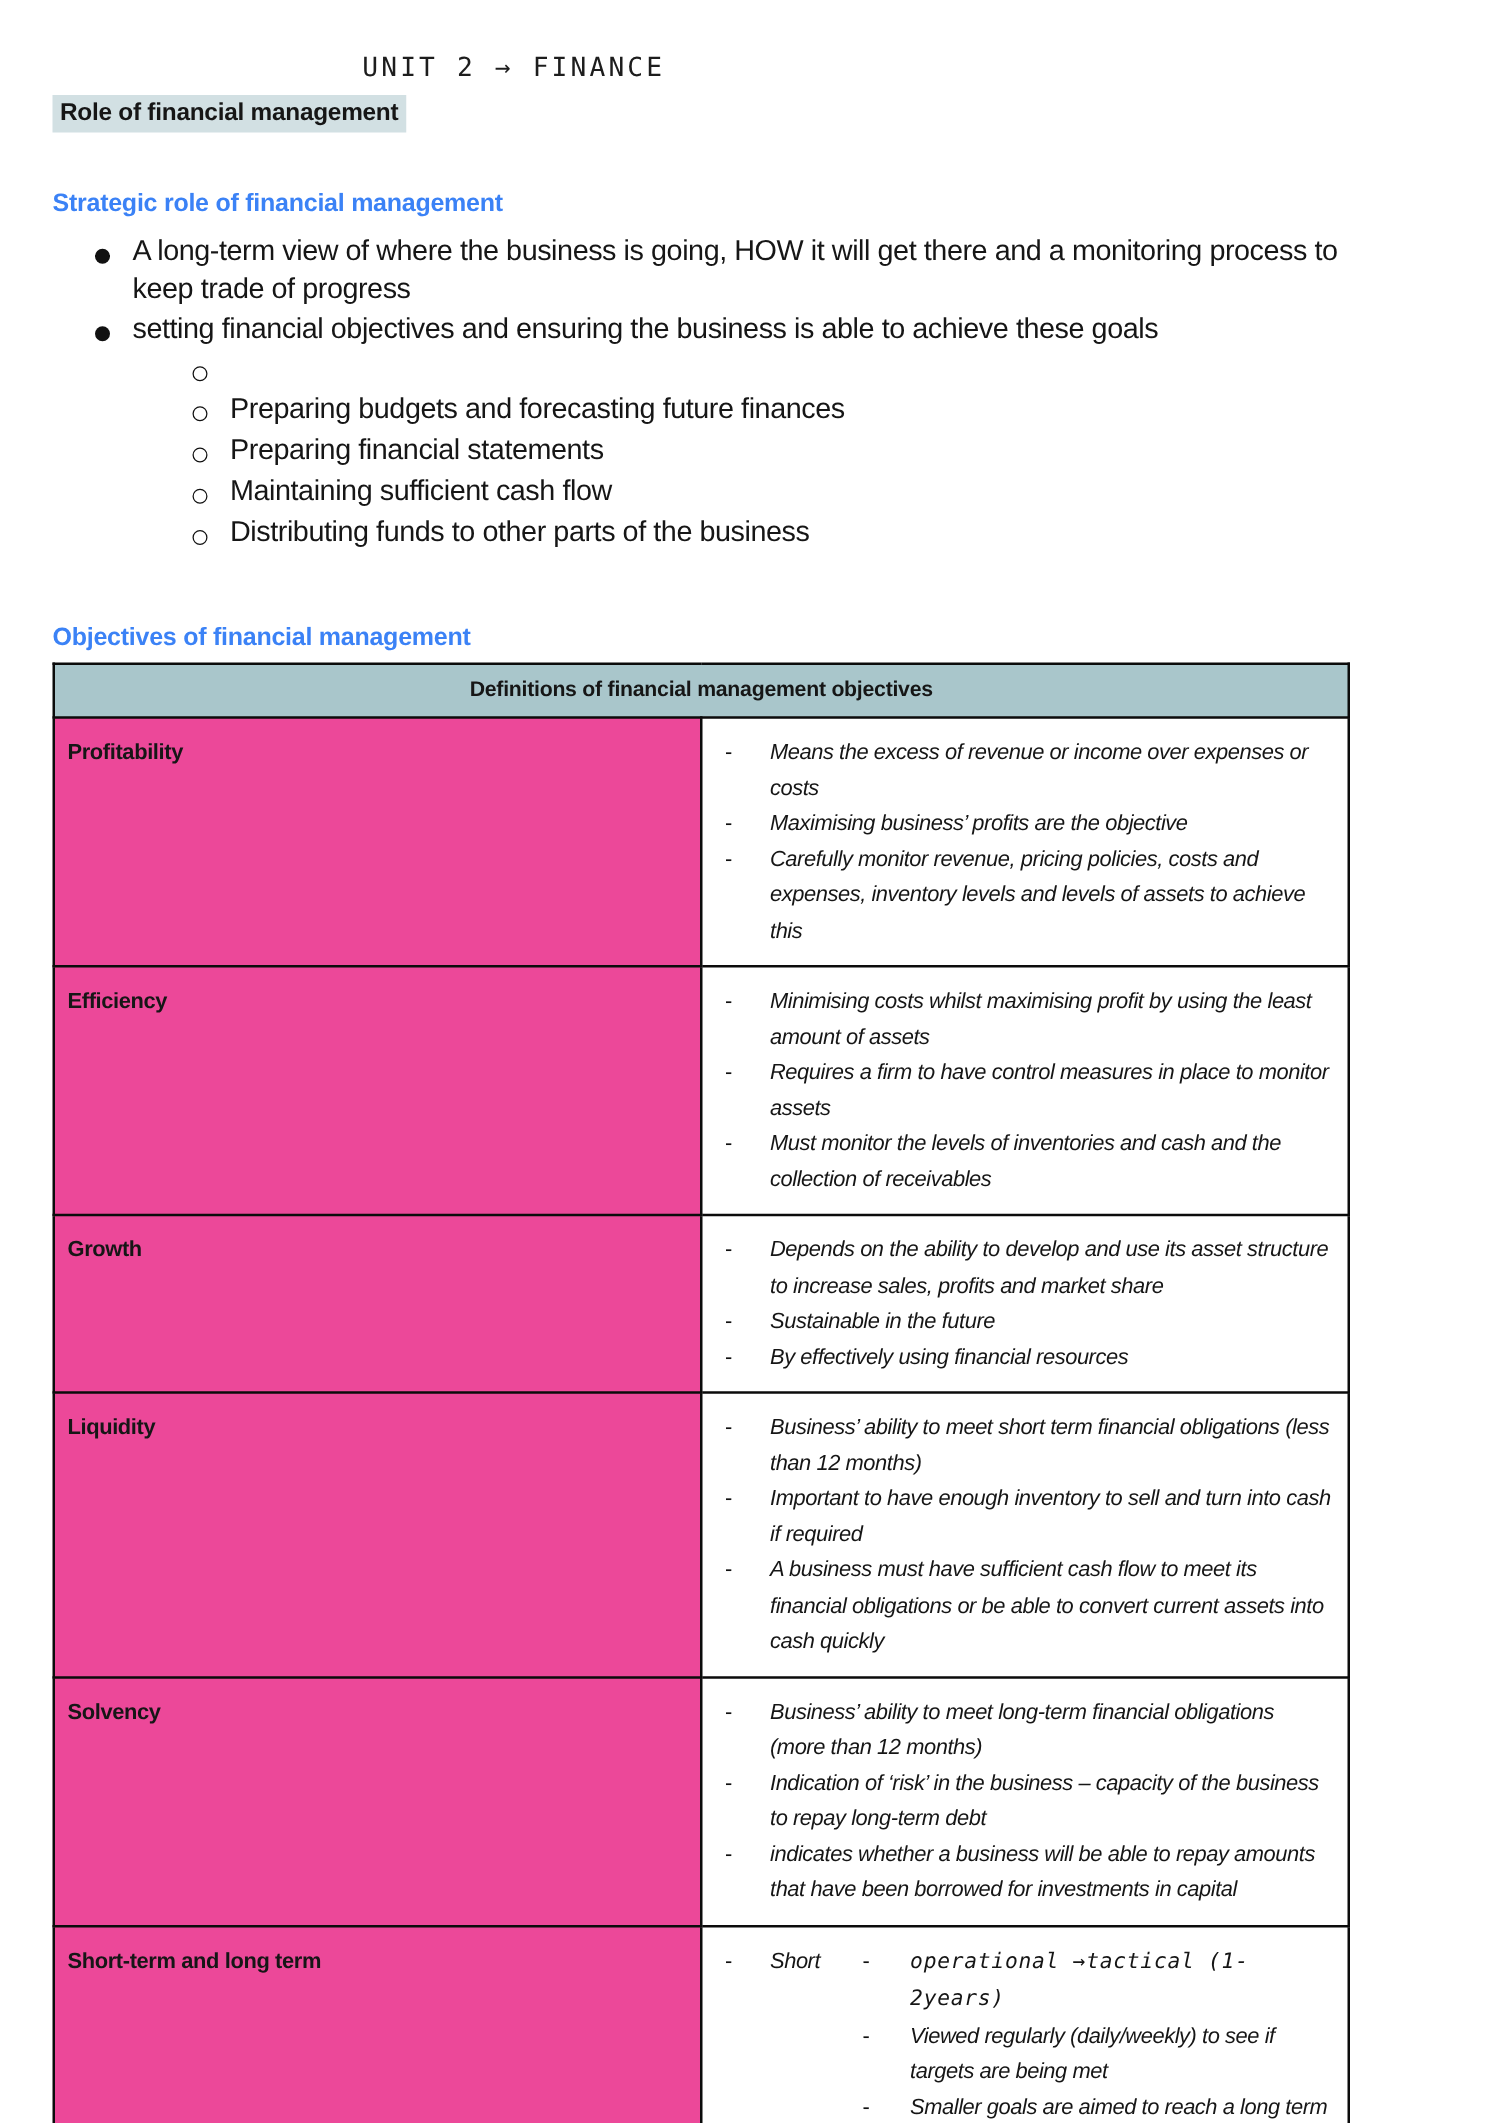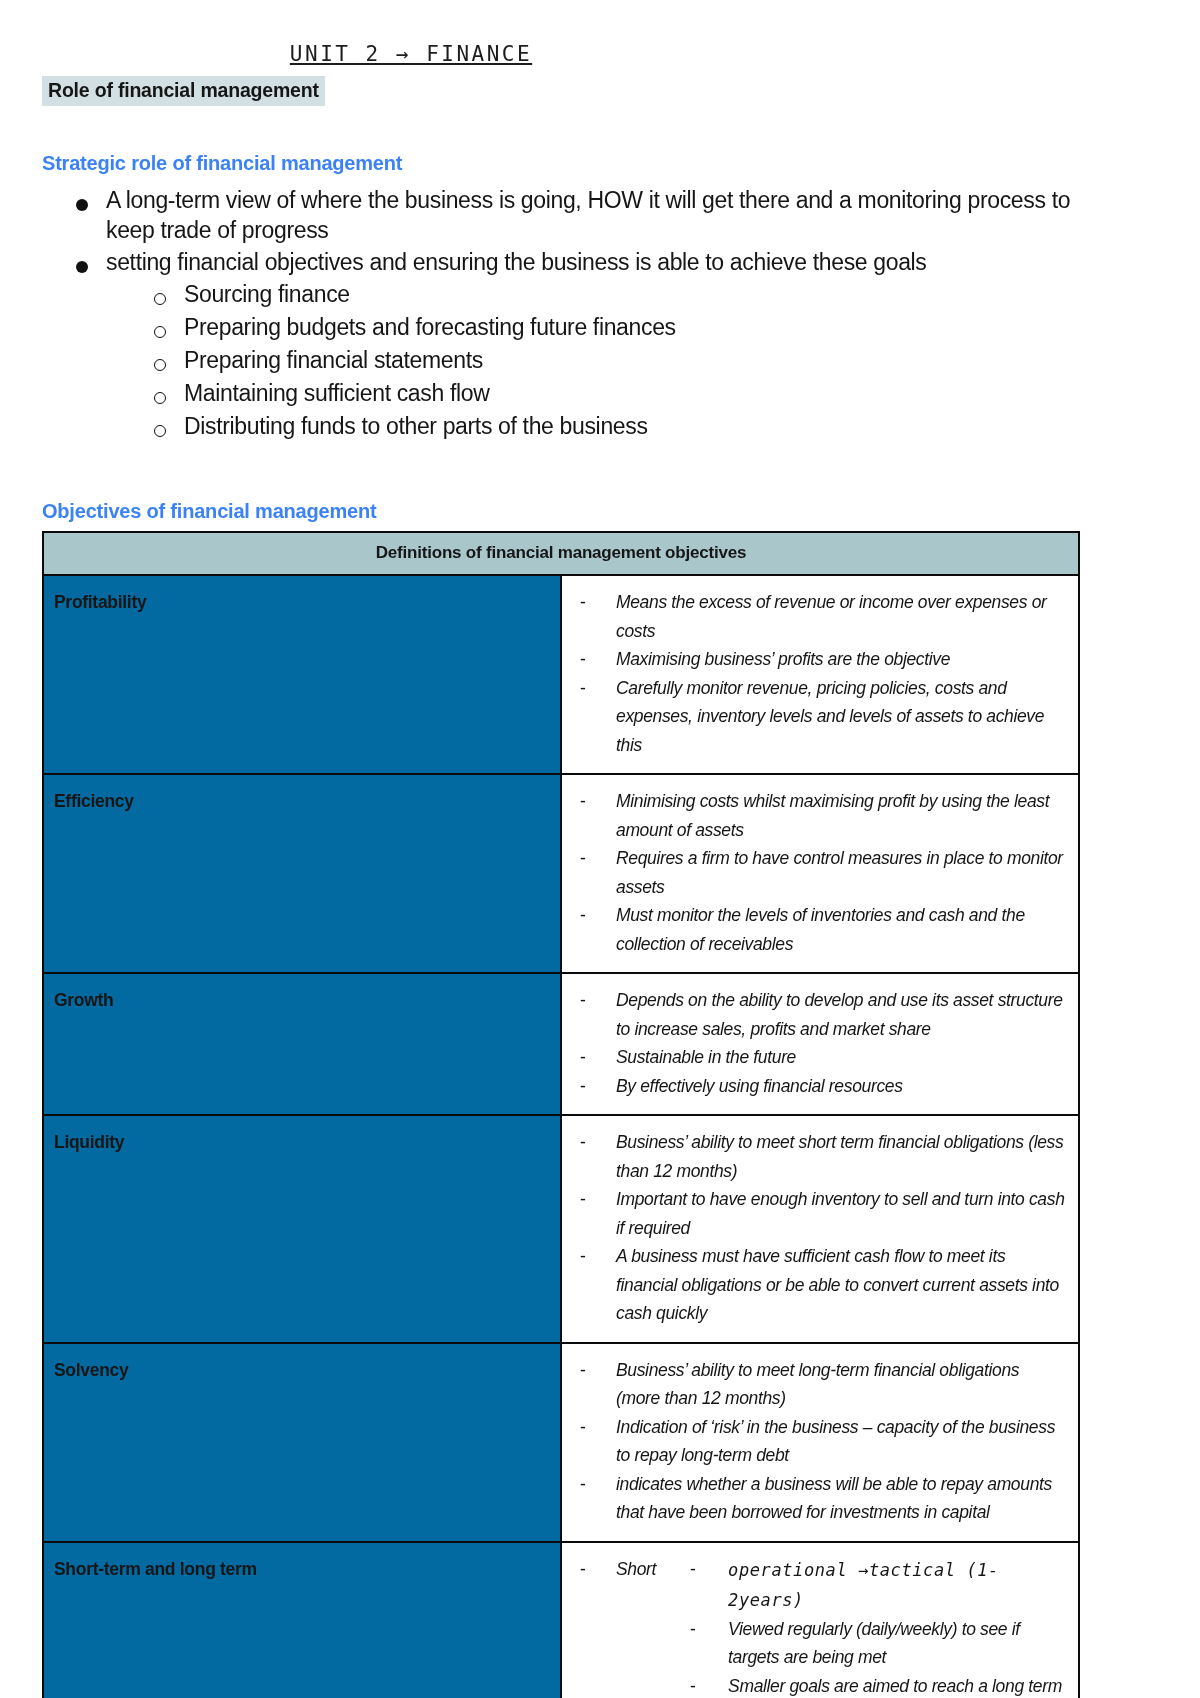--- a/index.html
+++ b/index.html
@@ -21,21 +21,20 @@
 
   
   .doc-header {
     text-align: center;
     font-family: "DejaVu Sans Mono", monospace;
     font-size: 21px;
     letter-spacing: 2.5px;
     color: #1d1d1d;
     margin: 6px 0 0 0;
     padding-right: 300px;
-    text-decoration: underline;
   }
 
   .title-highlight {
     display: inline-block;
     background: #d2e0e3;
     font-size: 19.5px;
     font-weight: bold;
     letter-spacing: -0.2px;
     padding: 3px 6px 4px 6px;
     margin-top: 10px;
@@ -105,21 +104,21 @@
   table.objectives thead th {
     background: #a9c6cb;
     text-align: center;
     font-size: 17px;
     font-weight: bold;
     letter-spacing: -0.2px;
     padding: 10px 4px 11px 4px;
   }
   td.term-cell {
     width: 215px;
-    background: #0369a1;
+    background: #ec4899;
     font-size: 17.5px;
     font-weight: bold;
     letter-spacing: -0.3px;
     line-height: 28px;
     padding: 12px 8px 14px 10px;
   }
   td.defs-cell {
     background: #ffffff;
     padding: 12px 12px 14px 8px;
   }
@@ -180,21 +179,20 @@
       <span class="bullet-marker"><span class="disc"></span></span>
       <span class="bullet-text">A long-term view of where the business is going, HOW it will get there and a monitoring process to keep trade of progress</span>
     </li>
     <li class="bullet-row">
       <span class="bullet-marker"><span class="disc"></span></span>
       <span class="bullet-text">setting financial objectives and ensuring the business is able to achieve these goals</span>
     </li>
 
     <li class="bullet-row sub-row">
       <span class="bullet-marker"><span class="circle-hollow"></span></span>
-      <span class="bullet-text">Sourcing finance</span>
     </li>
     <li class="bullet-row sub-row">
       <span class="bullet-marker"><span class="circle-hollow"></span></span>
       <span class="bullet-text">Preparing budgets and forecasting future finances</span>
     </li>
     <li class="bullet-row sub-row">
       <span class="bullet-marker"><span class="circle-hollow"></span></span>
       <span class="bullet-text">Preparing financial statements</span>
     </li>
     <li class="bullet-row sub-row">

